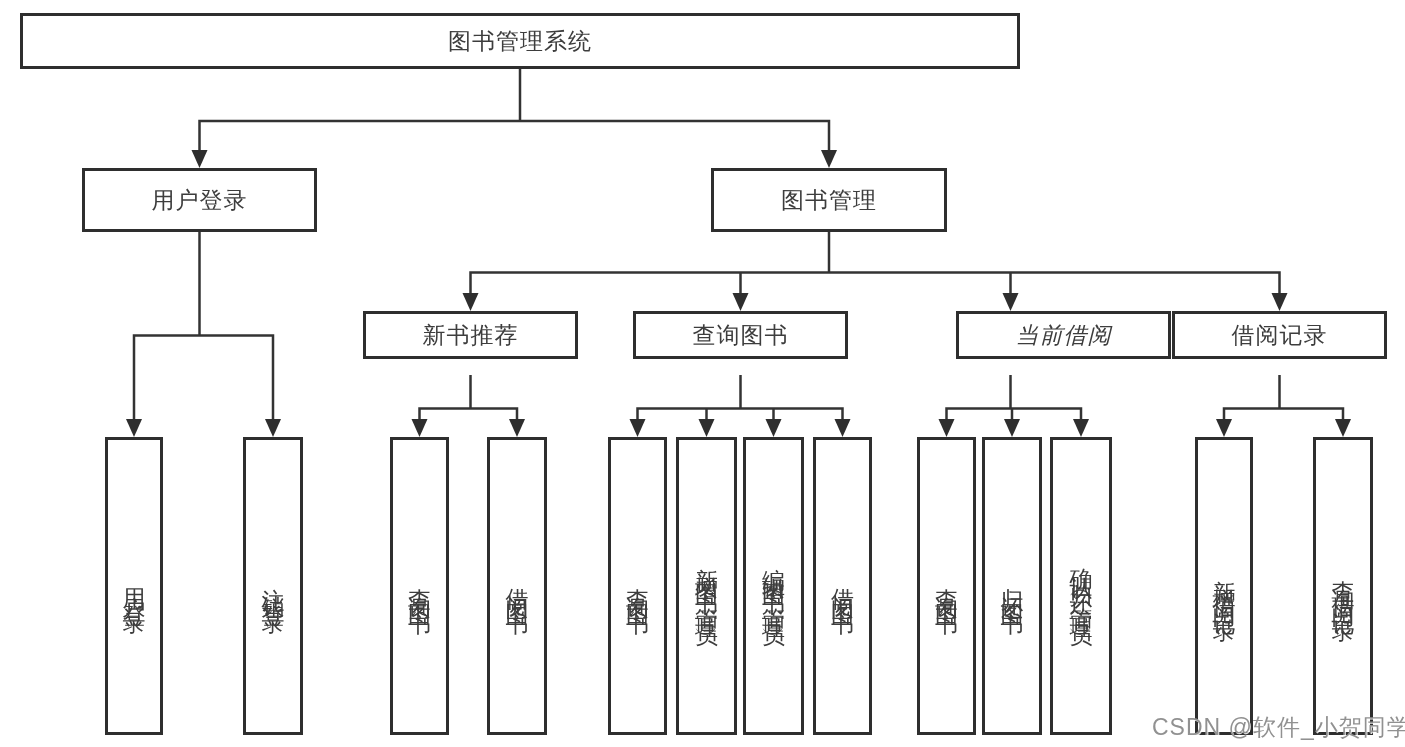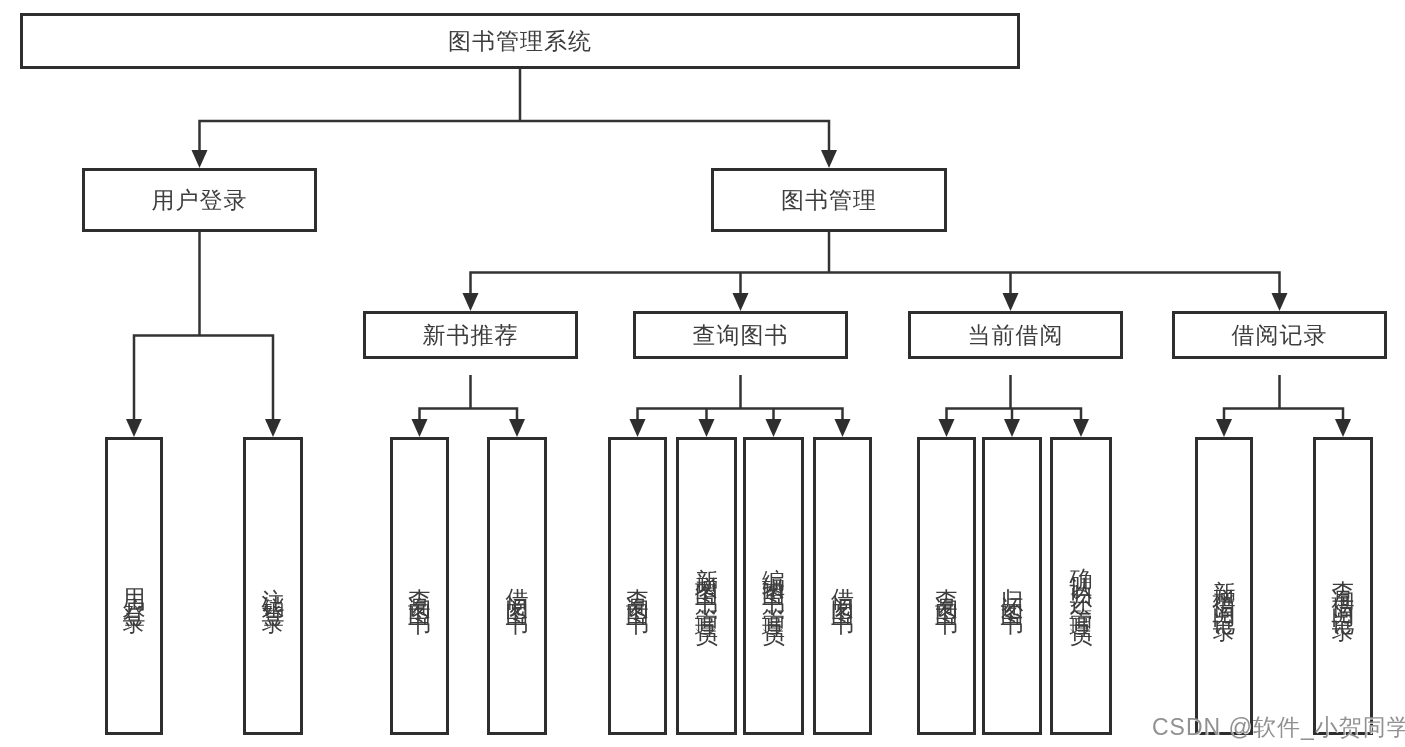--- a/index.html
+++ b/index.html
@@ -30,21 +30,21 @@
     line-height:1;
     color:#3d3d3d;
   }
   
   .root-node{left:20px;top:13px;width:1000px;height:56px;}
   .n-user-login{left:82px;top:168px;width:235px;height:64px;}
   .n-book-mgmt{left:711px;top:168px;width:236px;height:64px;text-align:center;}
   .n-l3{top:311px;width:215px;height:48px;}
   .n-new-book{left:363px;}
   .n-book-borrow{left:633px;}
-  .n-current-borrow{left:908px;}
+  .n-current-borrow{left:956px;font-style:italic;}
   .n-borrow-records{left:1172px;}
   
   .leaf{top:437px;height:298px;}
   .lf-1a{left:105px;width:58px;}
   .lf-1b{left:243px;width:60px;}
   .lf-2a{left:390px;width:59px;}
   .lf-2b{left:487px;width:60px;}
   .lf-3a{left:608px;width:59px;}
   .lf-3b{left:676px;width:61px;}
   .lf-3c{left:743px;width:61px;}

